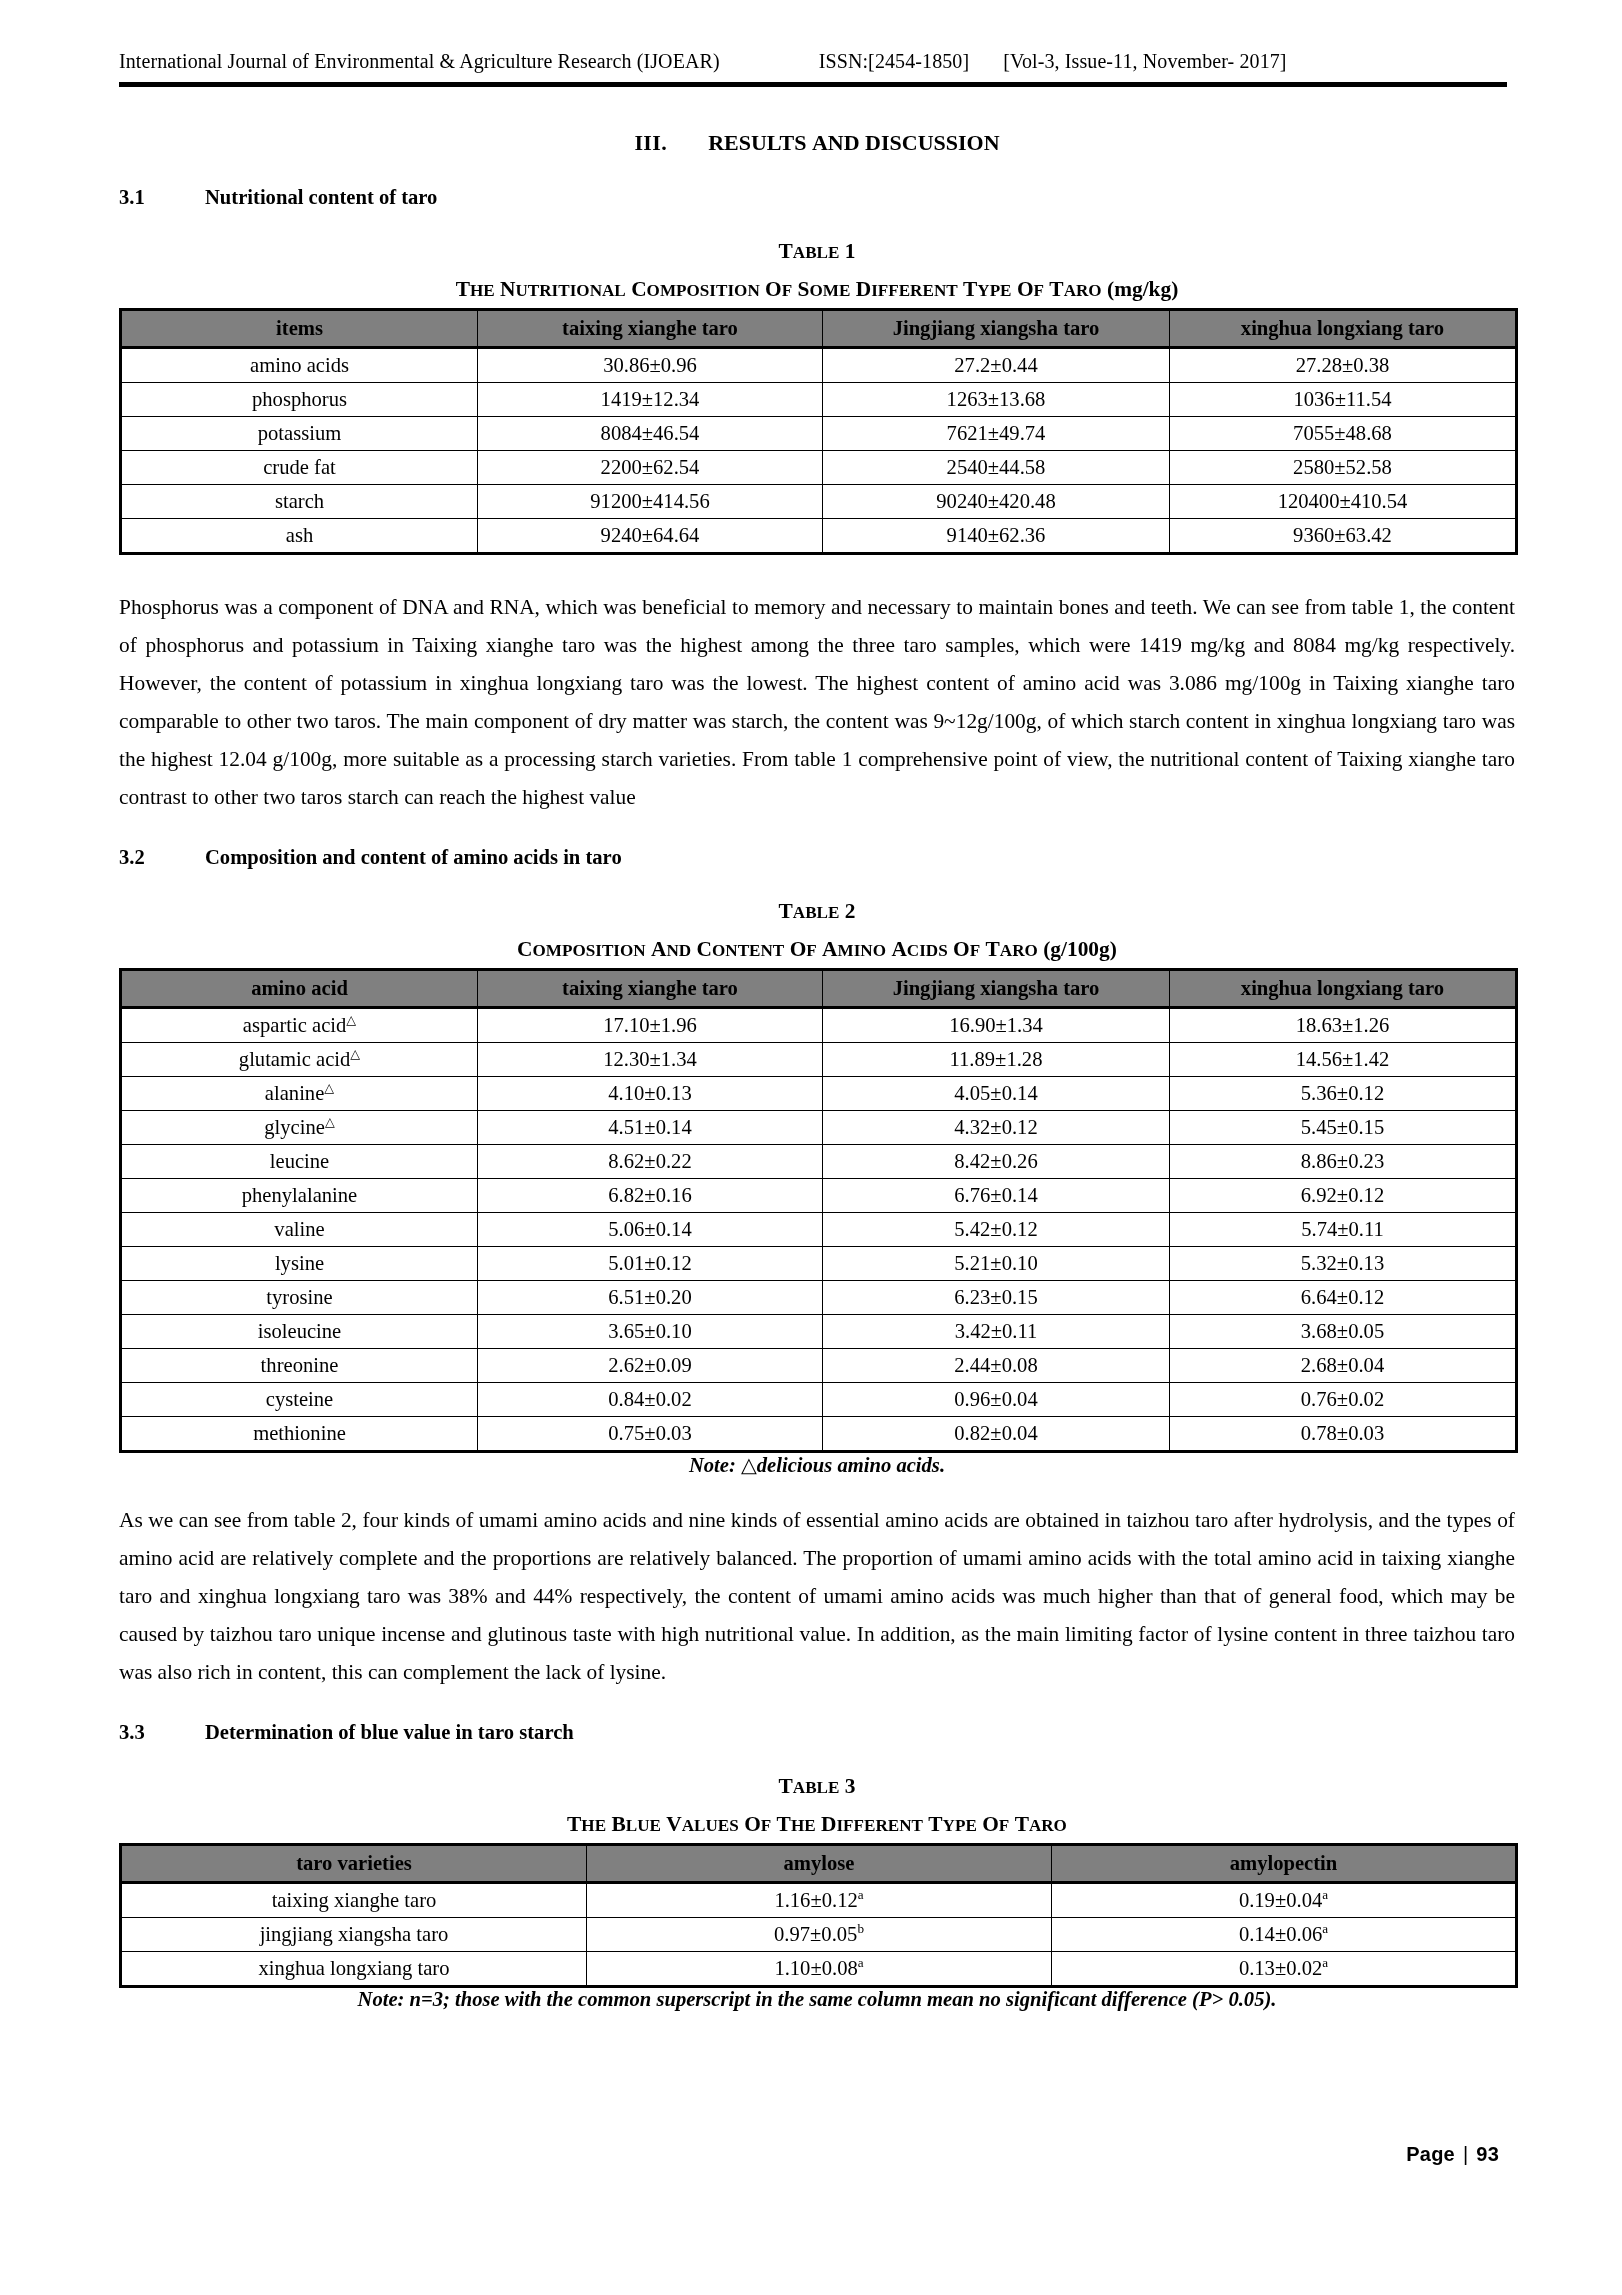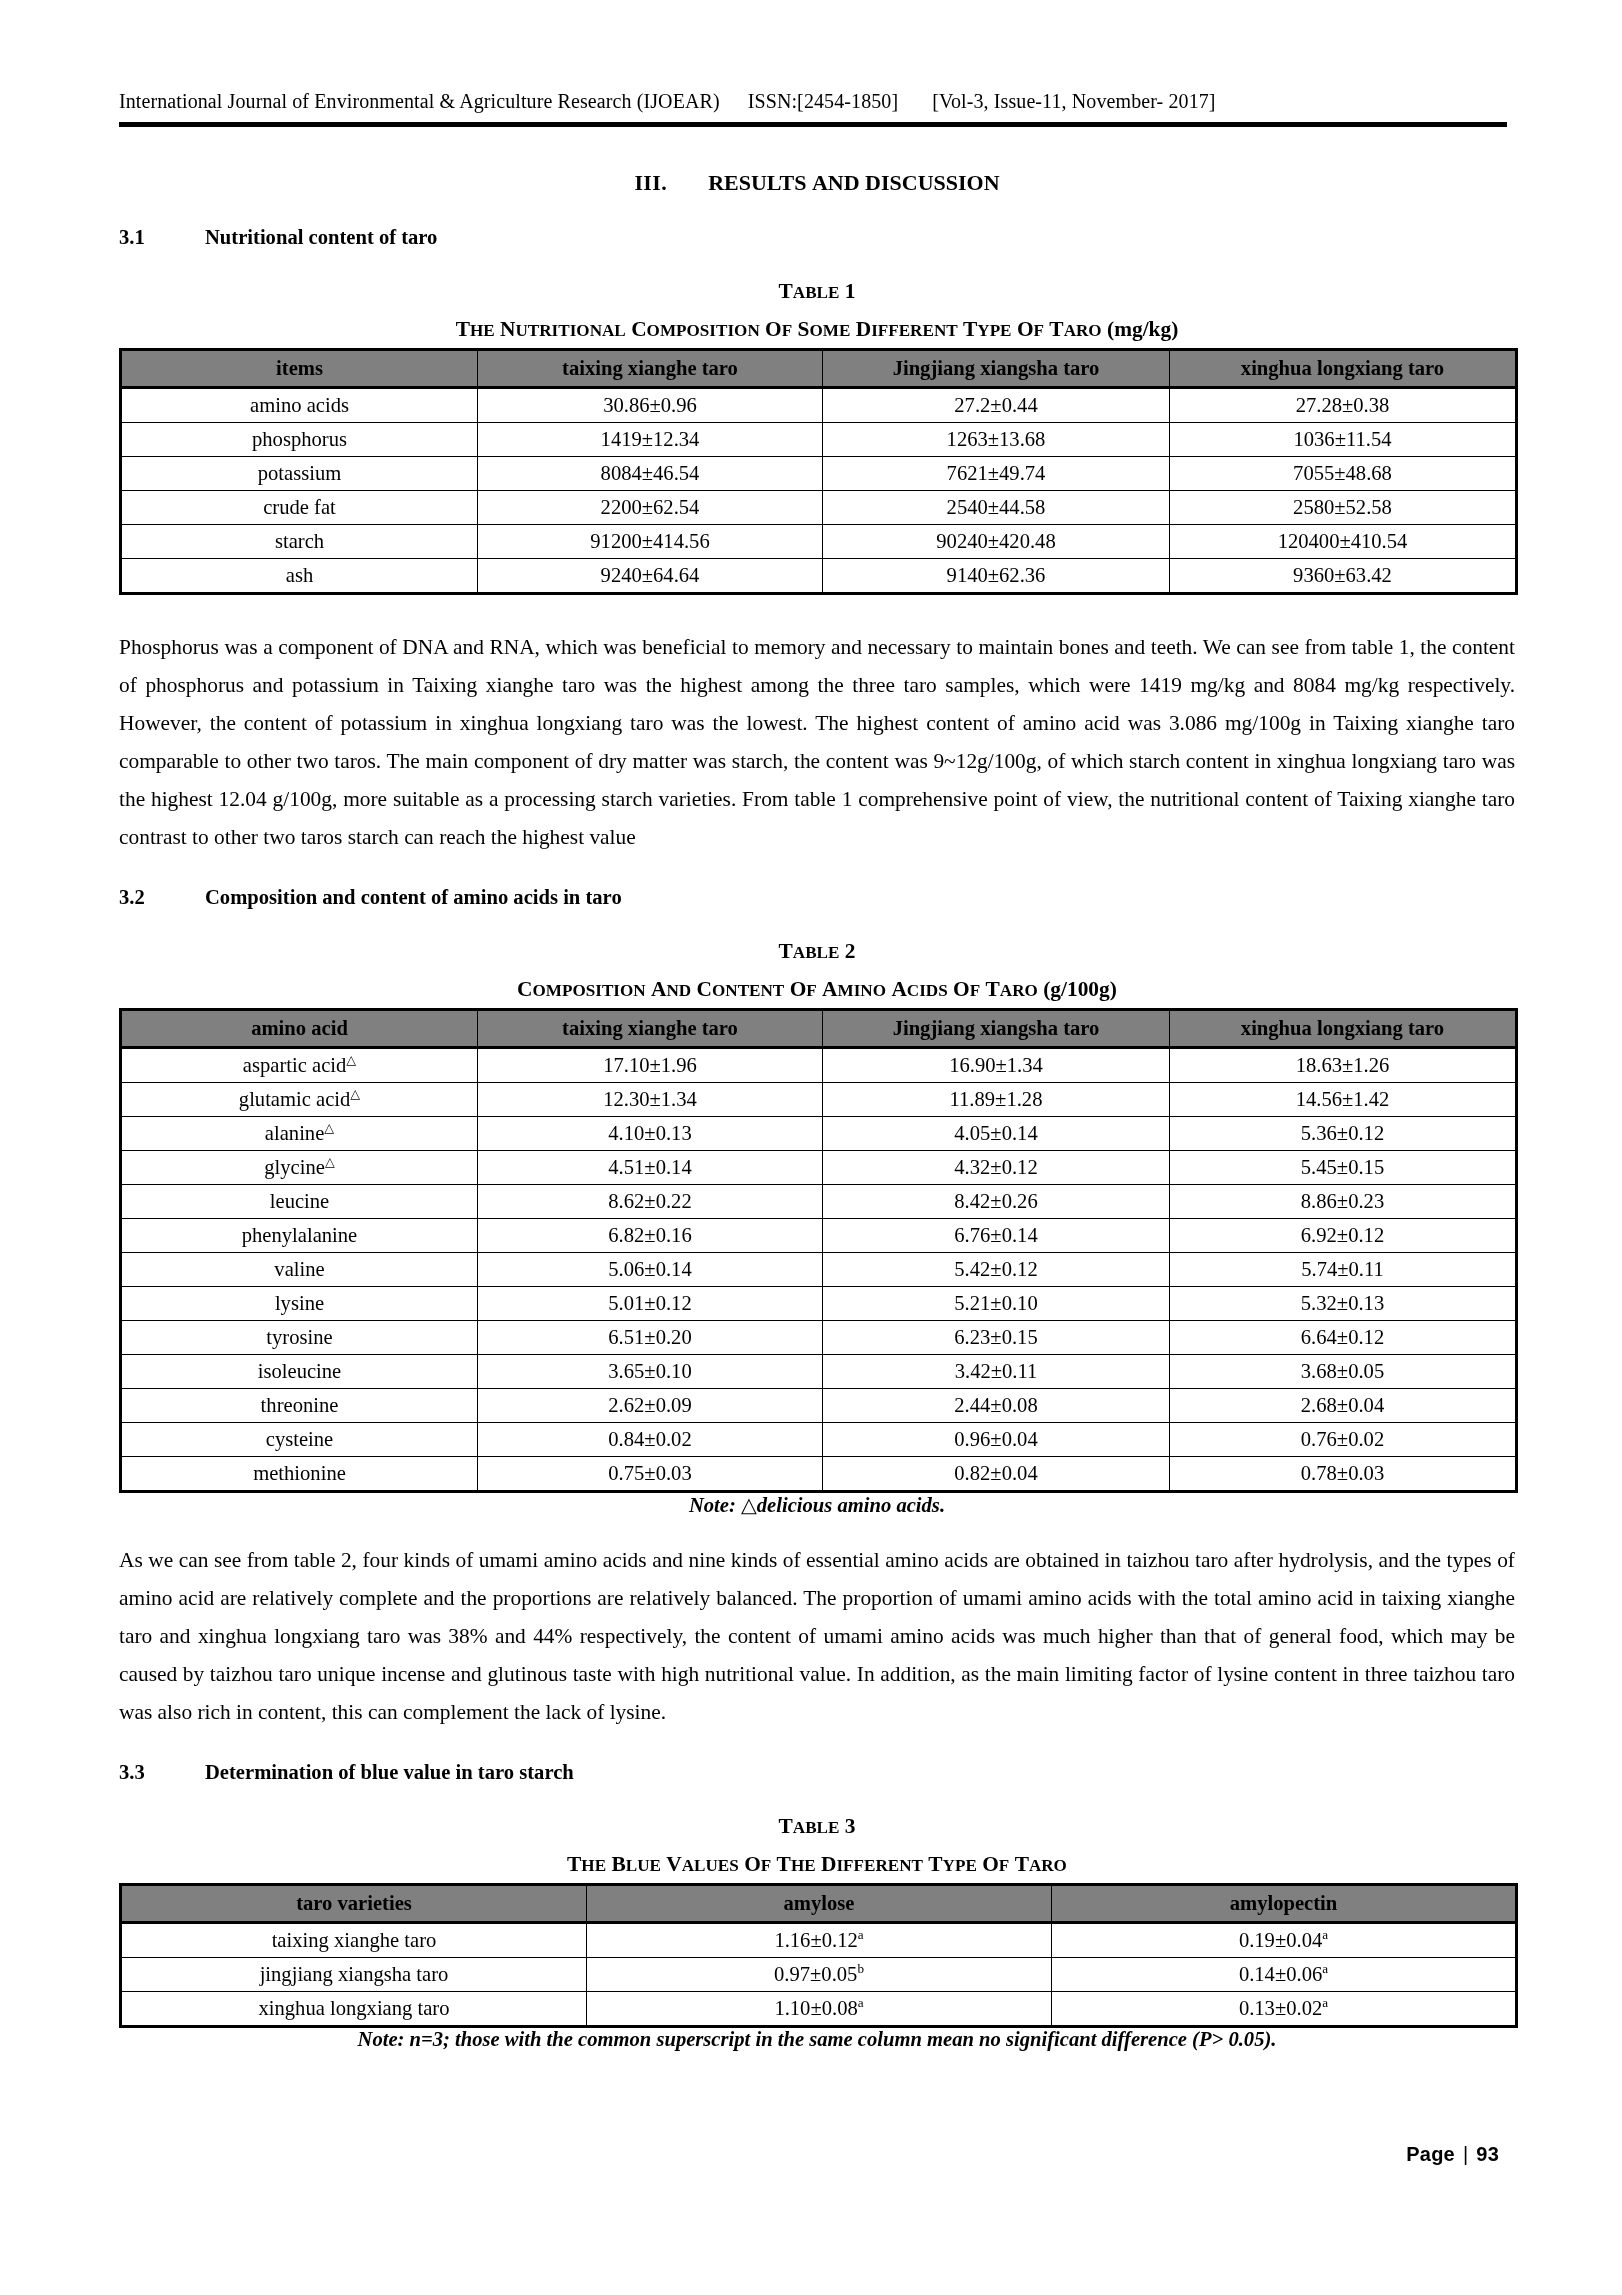--- a/index.html
+++ b/index.html
@@ -21,26 +21,26 @@
     top: 0;
     width: 1396px;
     height: 2295px;
   }
 
   
   .running-head {
     display: flex;
     align-items: baseline;
     font-size: 20px;
-    padding-top: 90px;
+    padding-top: 50px;
     white-space: nowrap;
     letter-spacing: 0.1px;
   }
   .rh-journal { }
-  .rh-issn { margin-left: 28px; text-align: center; }
+  .rh-issn { margin-left: 99px; text-align: center; }
   .rh-vol   { margin-left: 34px; }
   .head-rule {
     margin-top: 8.7px;
     height: 5.5px;
     background: #000;
     width: 1388px;
   }
 
   
   .sec-center {

